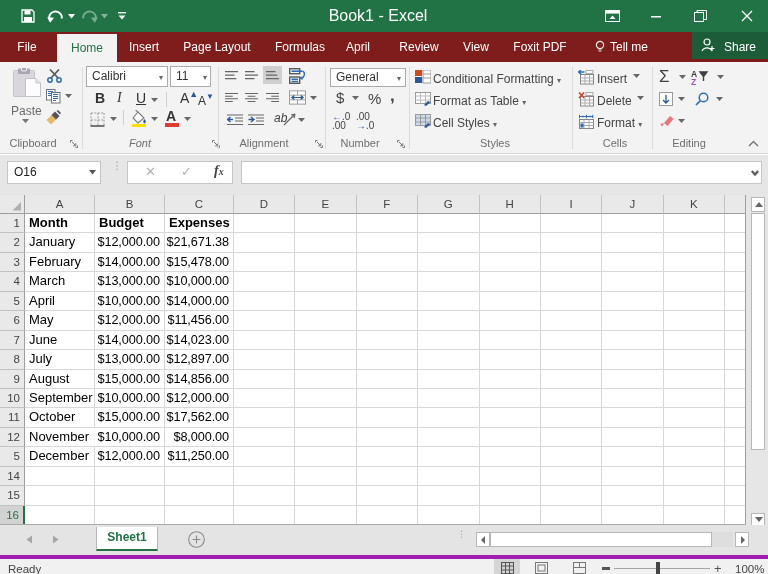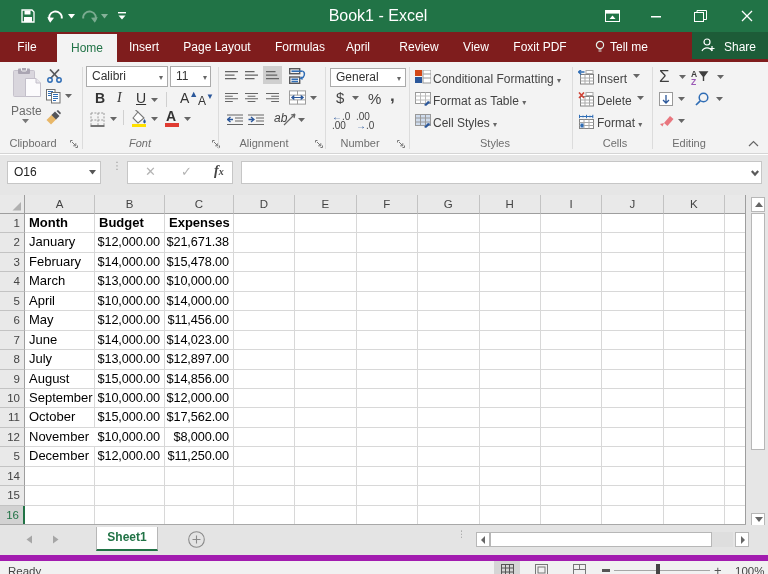--- a/index.html
+++ b/index.html
@@ -25,21 +25,21 @@
 #fxfield { position:absolute; left:241px; top:6px; width:521px; height:23px; background:#fff; border:1px solid #c6c6c6; }
 
 #grid { position:absolute; left:0; top:195px; width:768px; height:330px; background:#e6e6e6; }
 .colhdr { position:absolute; top:0; height:19px; background:#e9e9e9; border-right:1px solid #c3c3c3; font-size:11.5px; color:#444; text-align:center; line-height:19px; }
 .rowhdr { position:absolute; left:0; width:25px; background:#e9e9e9; border-bottom:1px solid #c3c3c3; font-size:11.5px; color:#444; text-align:right; padding-right:4px; }
 .cell { position:absolute; background:#fff; border-right:1px solid #d8d8d8; border-bottom:1px solid #d8d8d8; font-size:13px; color:#000; line-height:18.5px; white-space:nowrap; overflow:hidden; }
 .num { text-align:right; padding-right:4px; font-size:12.7px; letter-spacing:-0.1px; }
 .txt { padding-left:4px; }
 
 #sheetbar { position:absolute; left:0; top:525px; width:768px; height:30px; background:#e4e4e4; }
-#statusbar { position:absolute; left:0; top:555px; width:768px; height:19px; background:#f1f1f1; border-top:6px solid #a21caf; font-size:11.5px; color:#444; }
+#statusbar { position:absolute; left:0; top:555px; width:768px; height:19px; background:#f1f1f1; border-top:4px solid #a21caf; font-size:11.5px; color:#444; }
 </style>
 </head>
 <body>
 <div id="app">
 
 <div id="titlebar">
 
   <svg class="abs" style="left:21px;top:9px" width="14" height="14" viewBox="0 0 14 14">
     <path d="M1 1 h10 l2 2 v10 h-12 z" fill="none" stroke="#fff" stroke-width="1.3"></path>
     <rect x="3.5" y="1.5" width="6" height="4" fill="#fff"></rect>

